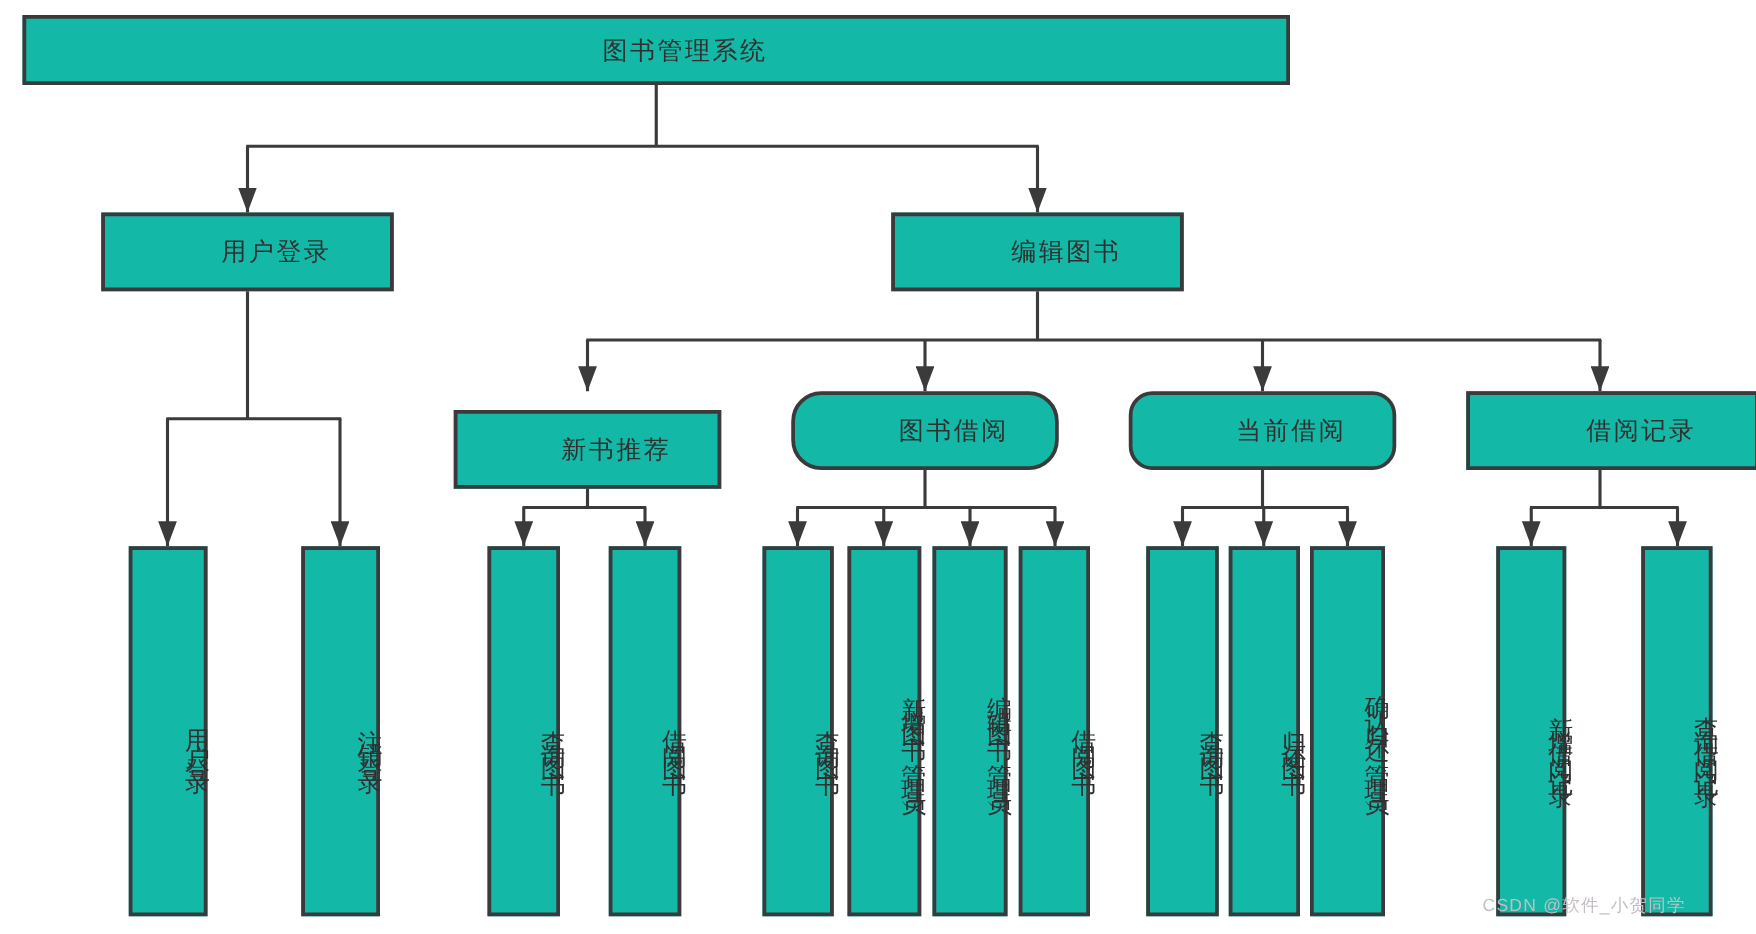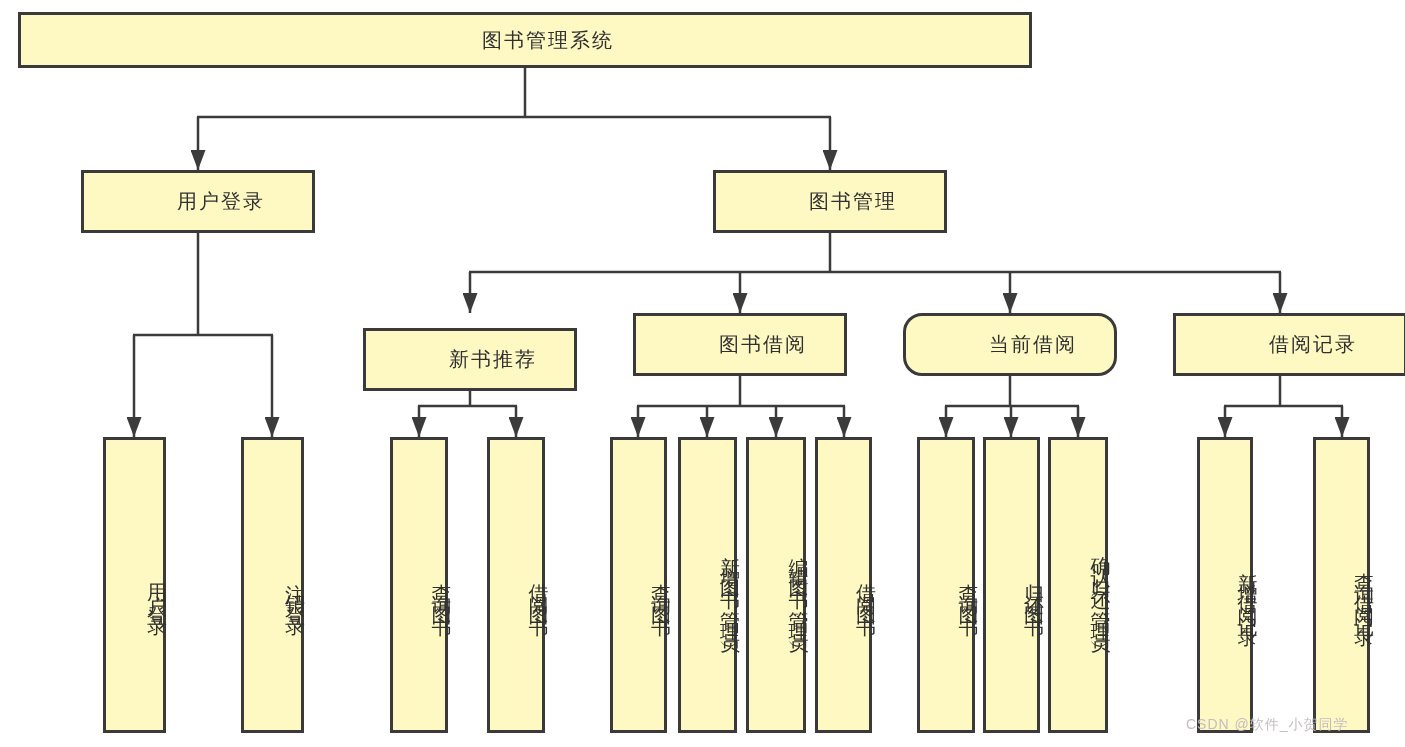--- a/index.html
+++ b/index.html
@@ -3,21 +3,21 @@
 <meta charset="utf-8">
 <style>
   html,body{margin:0;padding:0;background:#fff;}
   #canvas{
     position:relative;width:1405px;height:747px;background:#fff;overflow:hidden;
     font-family:"Liberation Sans","DejaVu Sans",sans-serif;
   }
   #connectors{position:absolute;left:0;top:0;width:1405px;height:747px;}
   .node{
     position:absolute;box-sizing:border-box;
-    border:3px solid #3a3a3a;background:#fef9c3;color:#303030;
+    border:3px solid #3a3a3a;background:#14b8a6;color:#303030;
     display:flex;align-items:center;justify-content:center;
     font-size:20px;letter-spacing:2px;white-space:nowrap;padding-left:46px;
   }
   .vert{
     writing-mode:vertical-rl;text-orientation:mixed;
     letter-spacing:11px;line-height:1;padding-top:10px;
     font-size:20px;
   }
   #watermark{
     position:absolute;left:1186px;top:716px;
@@ -61,24 +61,24 @@
       <line x1="1011" y1="406" x2="1011" y2="437" marker-end="url(#ah)"></line>
       <line x1="1078" y1="406" x2="1078" y2="437" marker-end="url(#ah)"></line>
       <line x1="1225" y1="406" x2="1225" y2="437" marker-end="url(#ah)"></line>
       <line x1="1342" y1="406" x2="1342" y2="437" marker-end="url(#ah)"></line>
     </g>
   </svg>
 
   <div class="node" style="left:18px;top:12px;width:1014px;height:56px;">图书管理系统</div>
 
   <div class="node" style="left:81px;top:170px;width:234px;height:63px;">用户登录</div>
-  <div class="node" style="left:713px;top:170px;width:234px;height:63px;">图书管理</div>
+  <div class="node" style="left:713px;top:170px;width:234px;height:63px;">编辑图书</div>
 
   <div class="node" style="left:363px;top:328px;width:214px;height:63px;">新书推荐</div>
-  <div class="node" style="left:633px;top:313px;width:214px;height:63px;">图书借阅</div>
+  <div class="node" style="left:633px;top:313px;width:214px;height:63px;border-radius:24px;">图书借阅</div>
   <div class="node" style="left:903px;top:313px;width:214px;height:63px;border-radius:19px;">当前借阅</div>
   <div class="node" style="left:1173px;top:313px;width:234px;height:63px;">借阅记录</div>
 
   <div class="node vert" style="left:103px;top:437px;width:63px;height:296px;">用户登录</div>
   <div class="node vert" style="left:241px;top:437px;width:63px;height:296px;">注销登录</div>
 
   <div class="node vert" style="left:390px;top:437px;width:58px;height:296px;">查询图书</div>
   <div class="node vert" style="left:487px;top:437px;width:58px;height:296px;">借阅图书</div>
 
   <div class="node vert" style="left:610px;top:437px;width:57px;height:296px;">查询图书</div>

